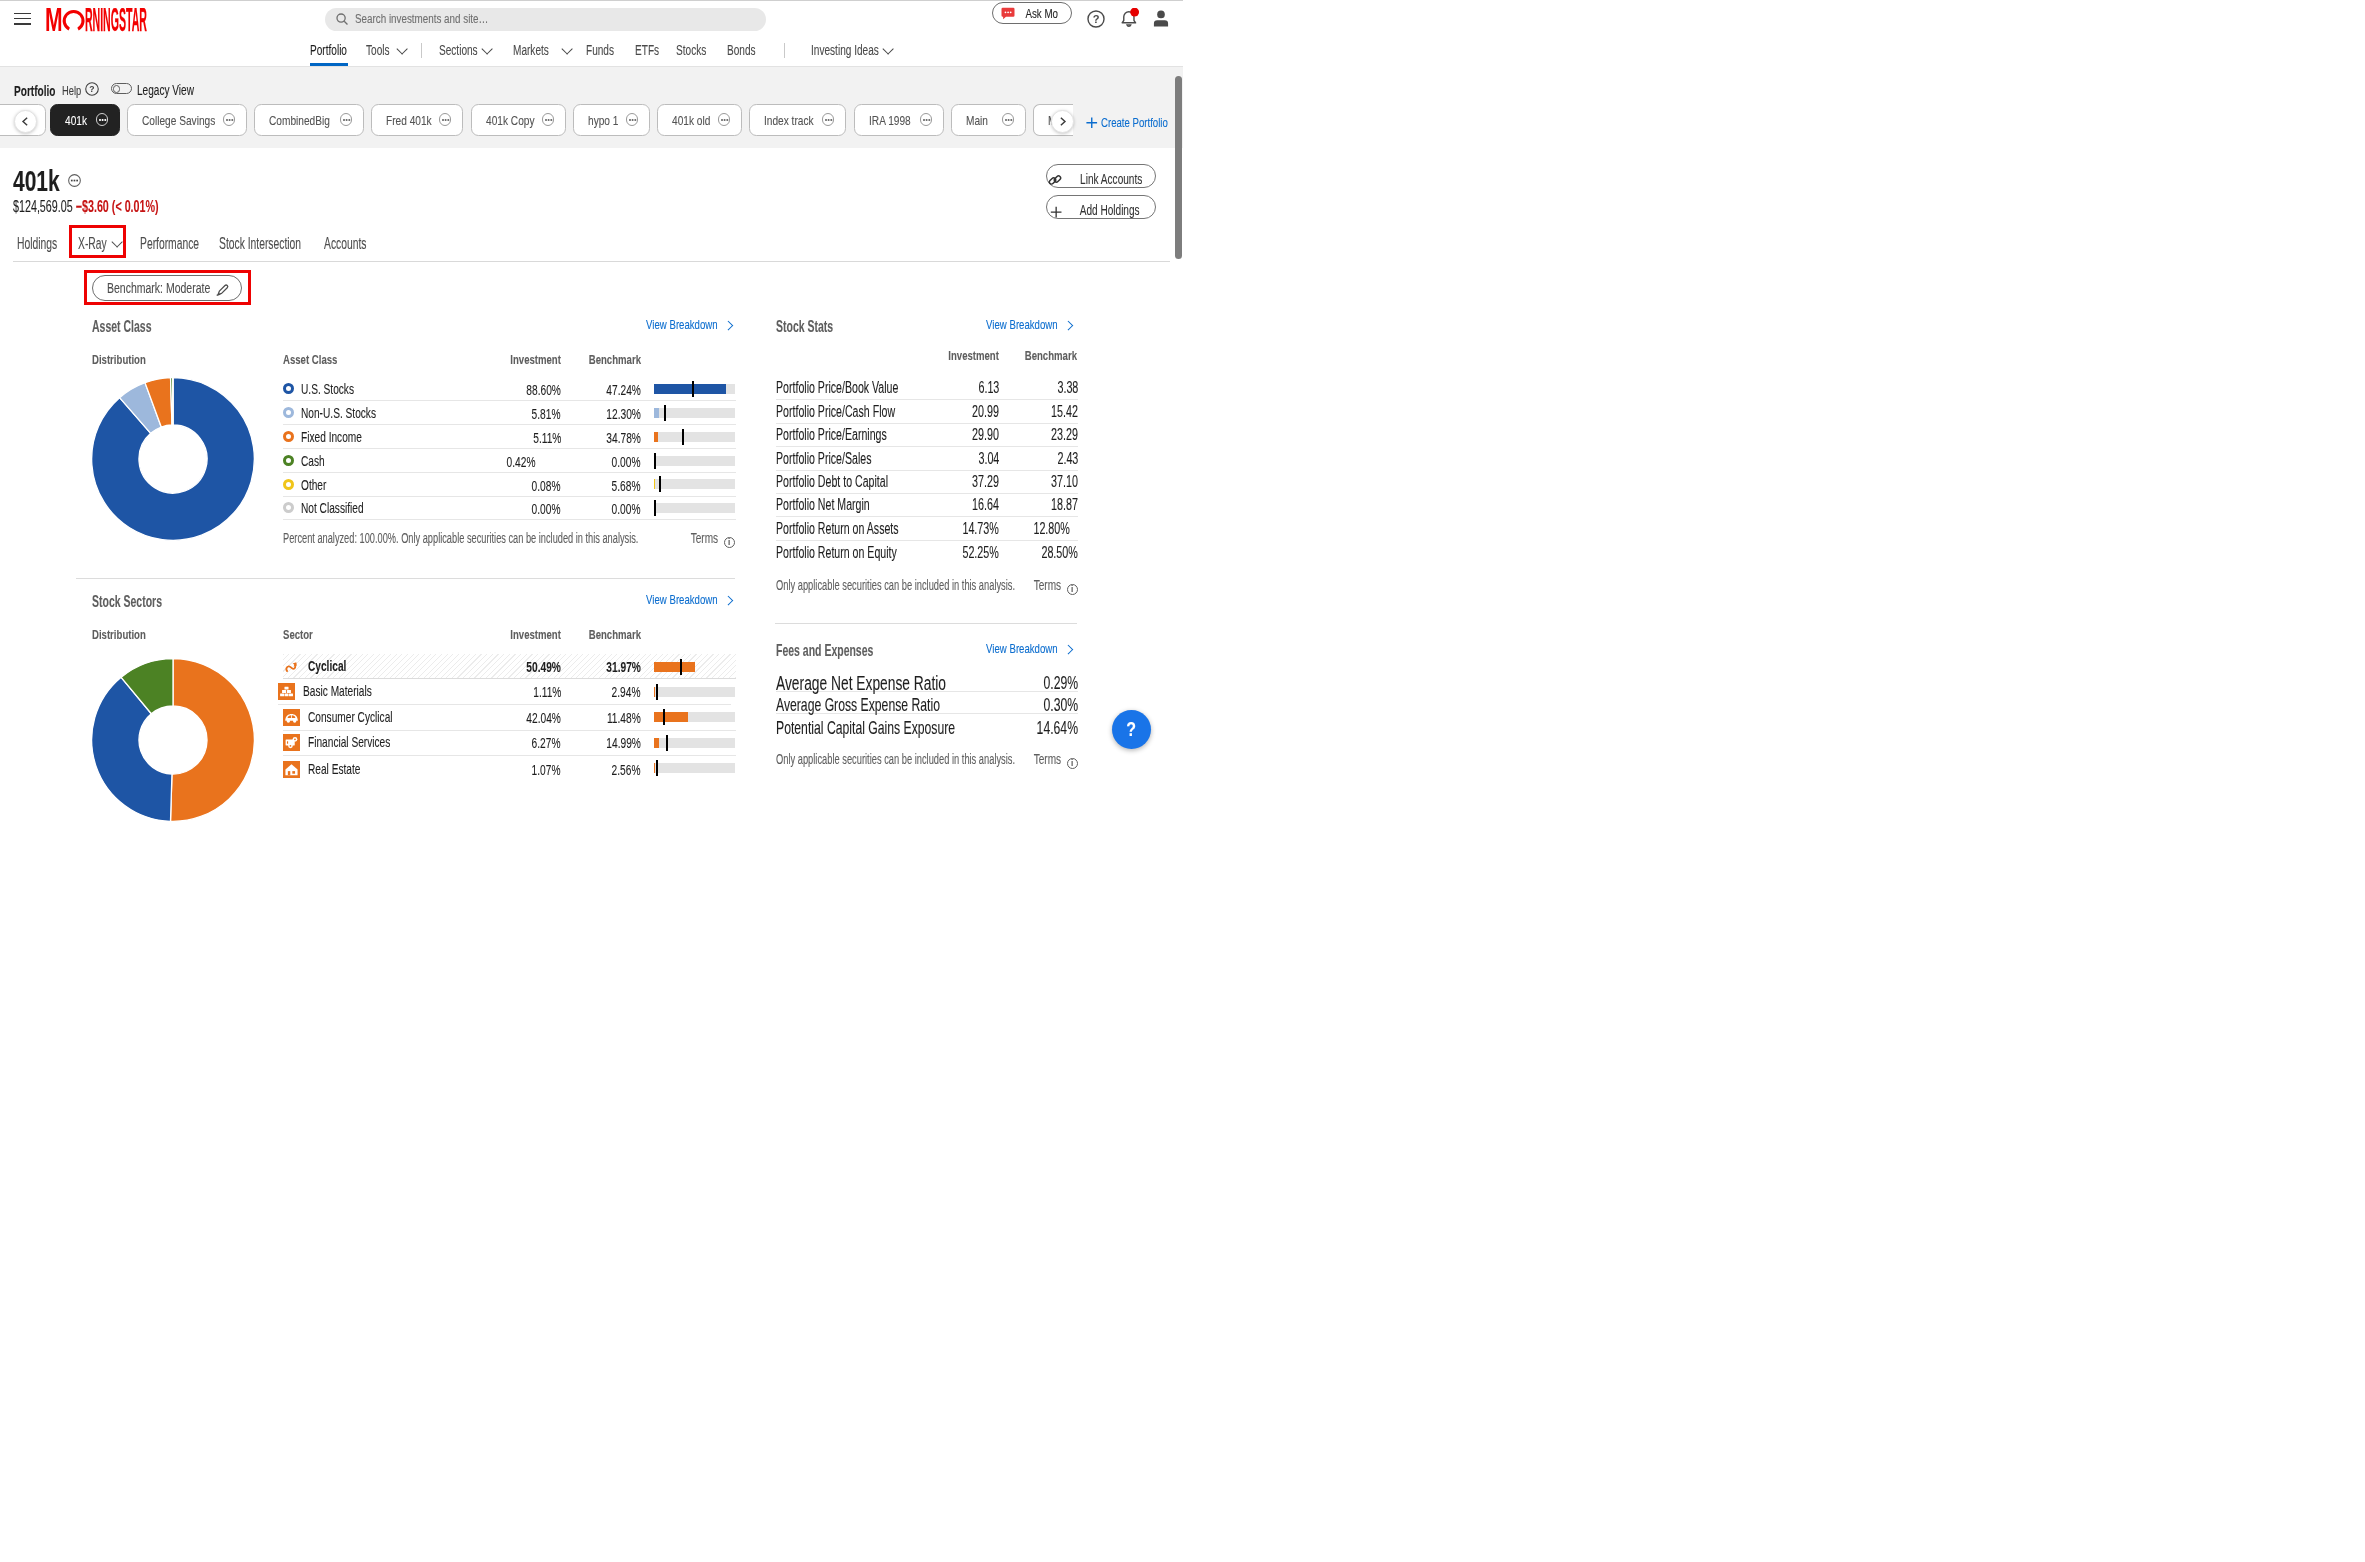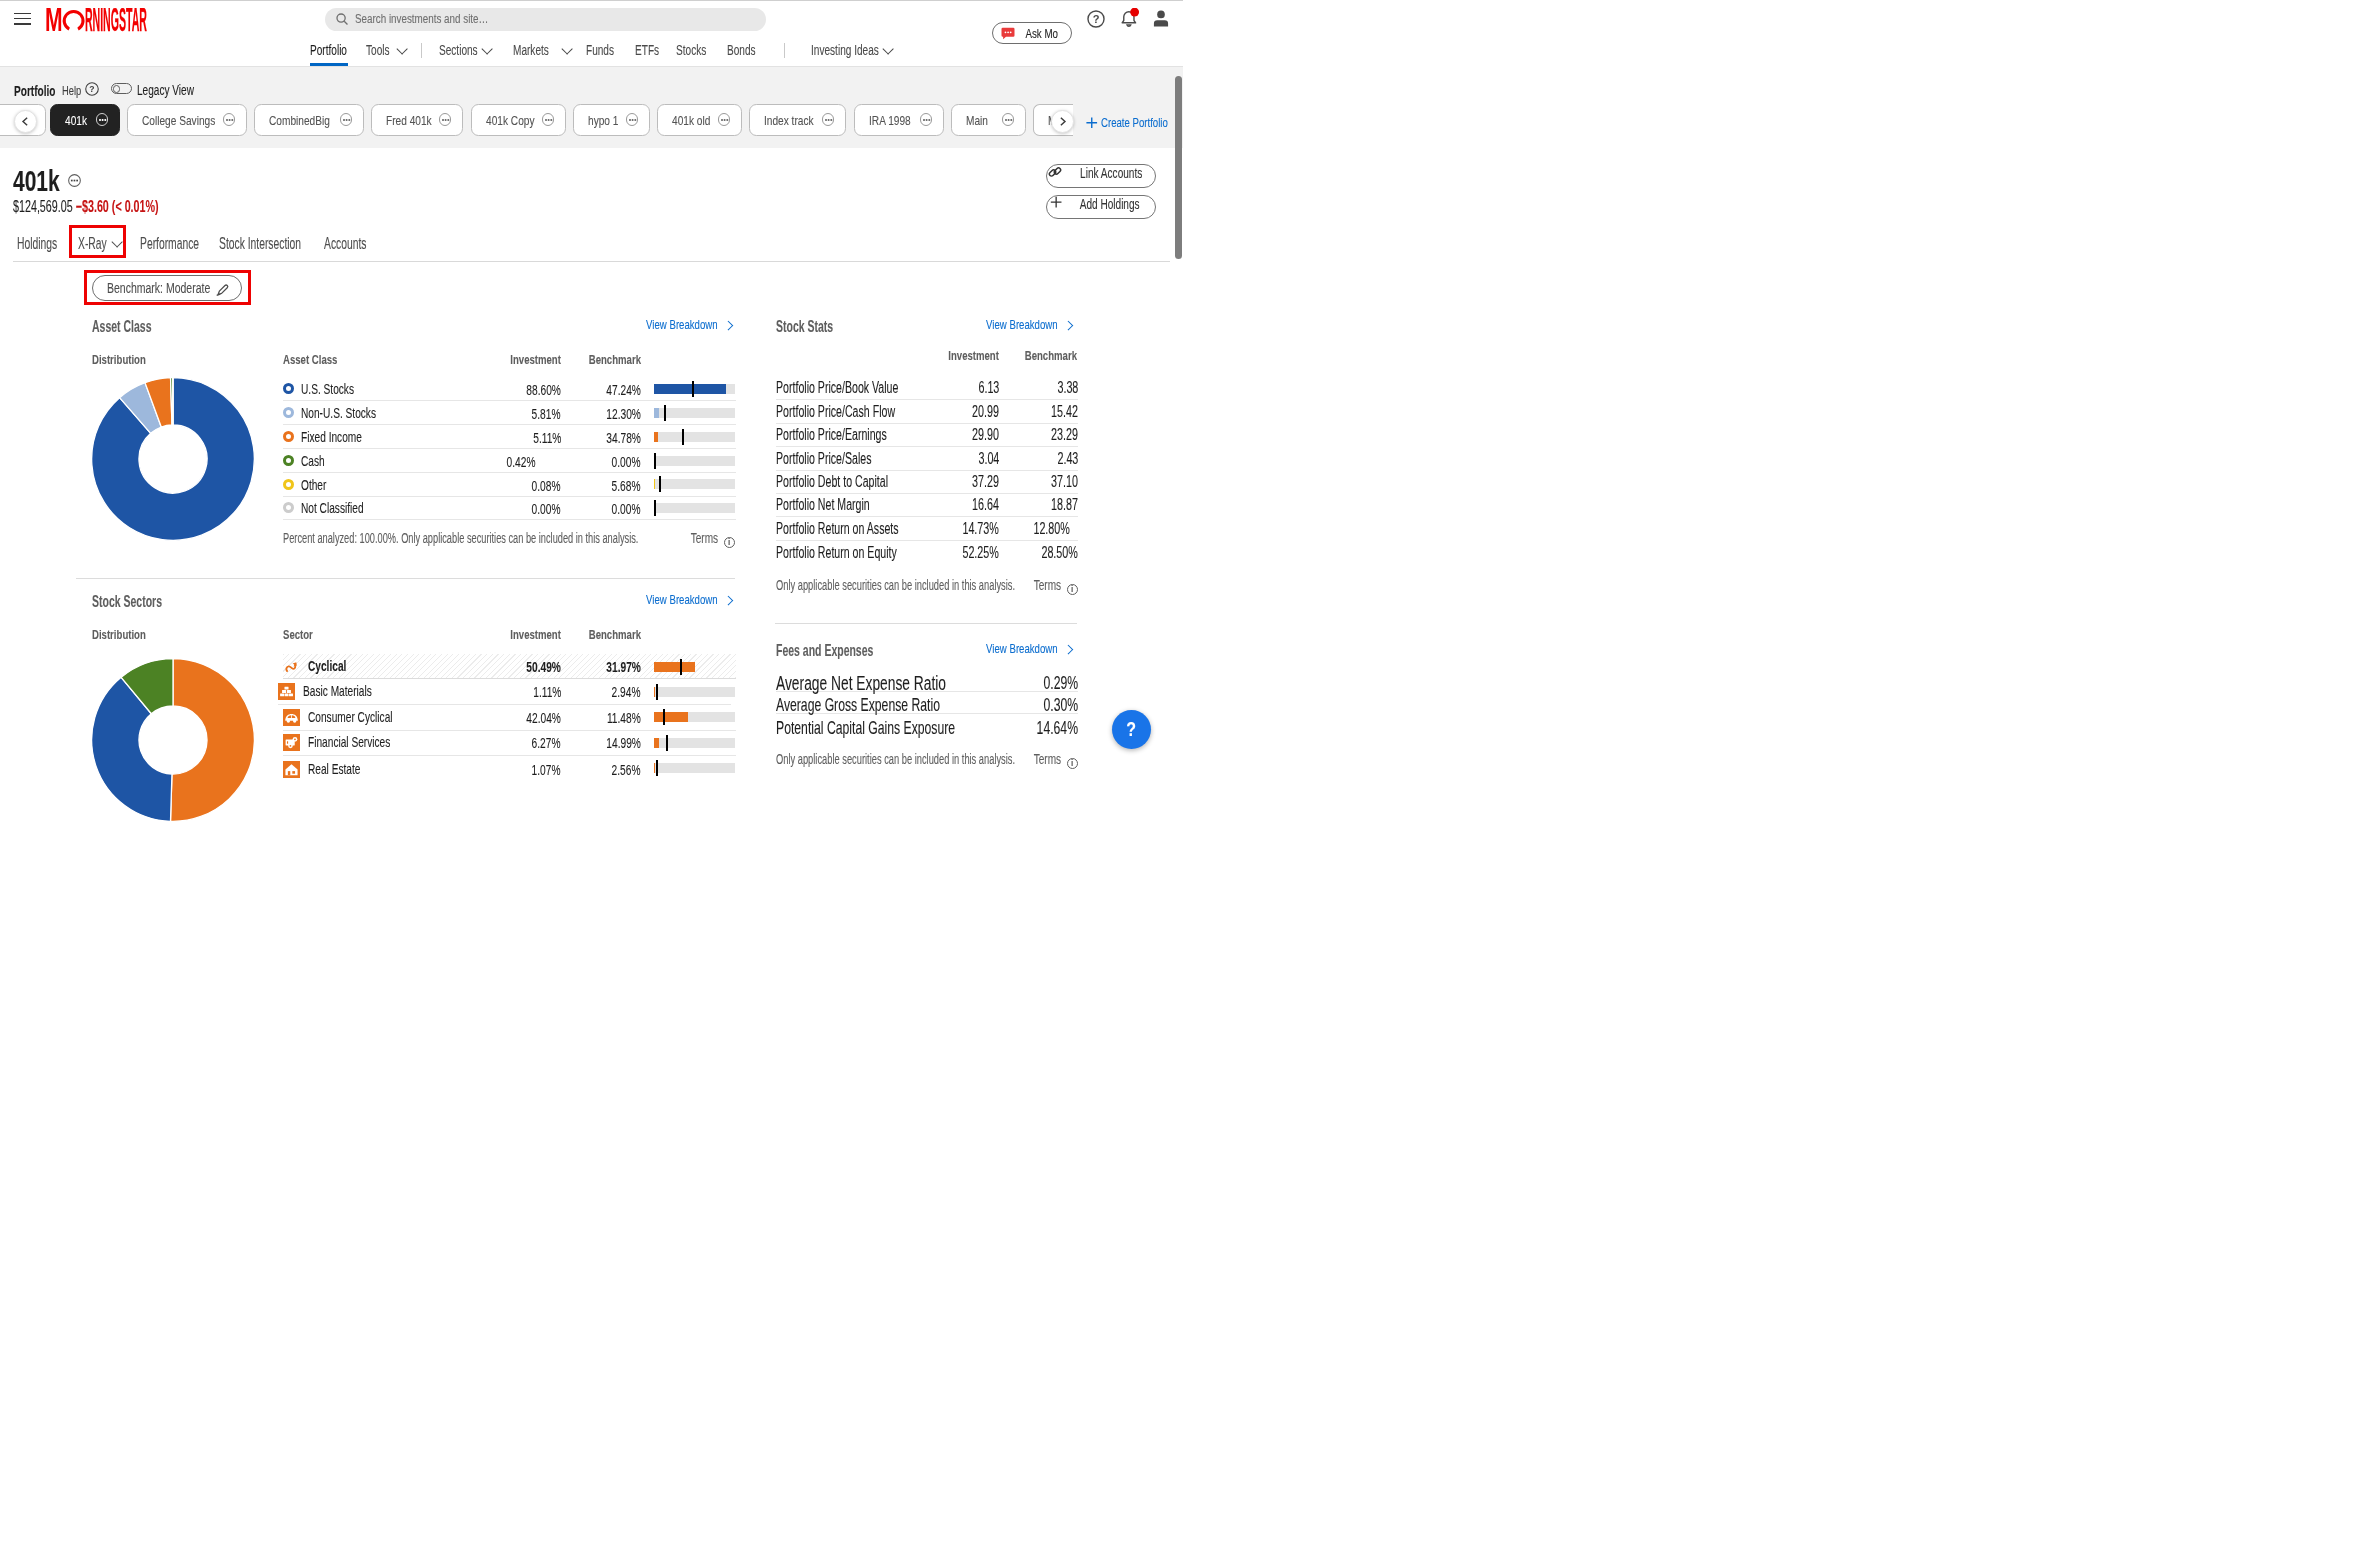--- a/index.html
+++ b/index.html
@@ -11,21 +11,21 @@
   
   #hdr { position:absolute; left:0; top:0; width:1183px; height:67px; background:#fff;
          border-top:0.8px solid #cfcfcf; border-bottom:0.8px solid #e2e2e2; }
   #burger { position:absolute; left:14px; top:11.5px; width:17px; height:12.3px; }
   #burger div { height:1.6px; background:#3a3a3a; margin-bottom:3.7px; }
   #logo { position:absolute; left:45px; top:7.4px; }
   #search { position:absolute; left:325px; top:6.6px; width:441px; height:23px; background:#e8e8e8;
             border-radius:11.5px; display:flex; align-items:center; padding-left:10.7px; }
   #search svg { flex:none; }
   #search span { font-size:12.3px; color:#6f6f6f; margin-left:6.6px; transform:scaleX(.8); transform-origin:0 50%; display:inline-block; white-space:nowrap;}
-  #askmo { position:absolute; left:992px; top:21px; width:80px; height:22px; border:0.8px solid #6e6e6e;
+  #askmo { position:absolute; left:992px; top:1px; width:80px; height:22px; border:0.8px solid #6e6e6e;
            border-radius:11.5px; display:flex; align-items:center; justify-content:center; gap:5px; font-size:13px; }
   .navrow { position:absolute; top:41px; font-size:14px; color:#4a4a4a; }
   .navrow .item { position:absolute; top:0; white-space:nowrap; }
   #bluebar { position:absolute; left:310px; top:62px; width:38px; height:3.3px; background:#0066c4; }
   .chev { display:inline-block; width:8.2px; height:8.2px; border-right:1.5px solid #464646; border-bottom:1.5px solid #464646;
           transform:rotate(45deg); }
   .vdiv { position:absolute; top:0.8px; width:0.8px; height:15px; background:#c9c9c9; }
   
   #band { position:absolute; left:0; top:67px; width:1183px; height:81px; background:#f2f2f2; }
   #bandrow1 { position:absolute; left:14px; top:15.6px; display:flex; align-items:center; }
@@ -38,21 +38,21 @@
   .dots:before { content:""; position:absolute; left:2px; top:4.8px; width:1.6px; height:1.6px; background:#6e6e6e;
                  box-shadow:2.6px 0 #6e6e6e, 5.3px 0 #6e6e6e; border-radius:0.8px;}
   .chip.dark .dots { border-color:#cfcfcf; }
   .chip.dark .dots:before { background:#fff; box-shadow:2.6px 0 #fff, 5.3px 0 #fff; }
   .scrollbtn { position:absolute; width:23px; height:23px; border-radius:50%; background:#fff; border:0.8px solid #e3e3e3;
                box-shadow:0 0.8px 3.3px rgba(0,0,0,.22); display:flex; align-items:center; justify-content:center; }
   
   #title { position:absolute; left:13px; top:164px; font-size:30px; font-weight:bold; letter-spacing:0; }
   #money { position:absolute; left:13px; top:197px; font-size:16.4px; }
   .pillbtn { position:absolute; left:1046px; width:110px; height:24px; border:0.8px solid #757575; border-radius:12.3px;
-             background:#fff; display:flex; align-items:flex-start; justify-content:center; gap:5.7px; font-size:14px; color:#333; }
+             background:#fff; display:flex; align-items:flex-end; justify-content:center; gap:5.7px; font-size:14px; color:#333; }
   
   #tabs { position:absolute; left:0; top:234px; font-size:16.4px; color:#4d4d4d; }
   #tabs .tab { position:absolute; top:0; white-space:nowrap; }
   #tabrule { position:absolute; left:13px; top:261px; width:1157px; height:0.8px; background:#d9d9d9; }
   .redbox { position:absolute; border:3.1px solid #ee0202; }
   #benchpill { position:absolute; left:92px; top:275px; width:150px; height:26px; border:0.8px solid #6e6e6e; border-radius:13px;
                display:flex; align-items:center; padding-left:14px; font-size:14px; color:#4d4d4d; }
   
   .h2 { font-size:16.4px; font-weight:bold; color:#5e5e5e; }
   .viewbd { font-size:13px; color:#0a6cce; white-space:nowrap; }

